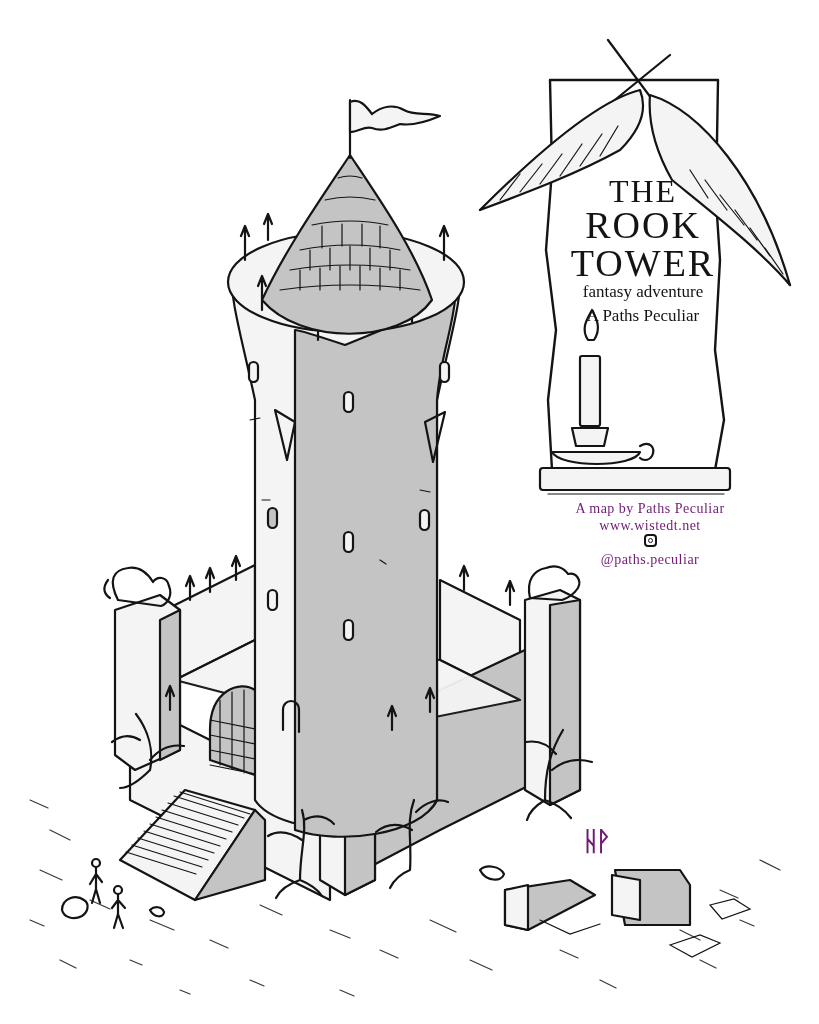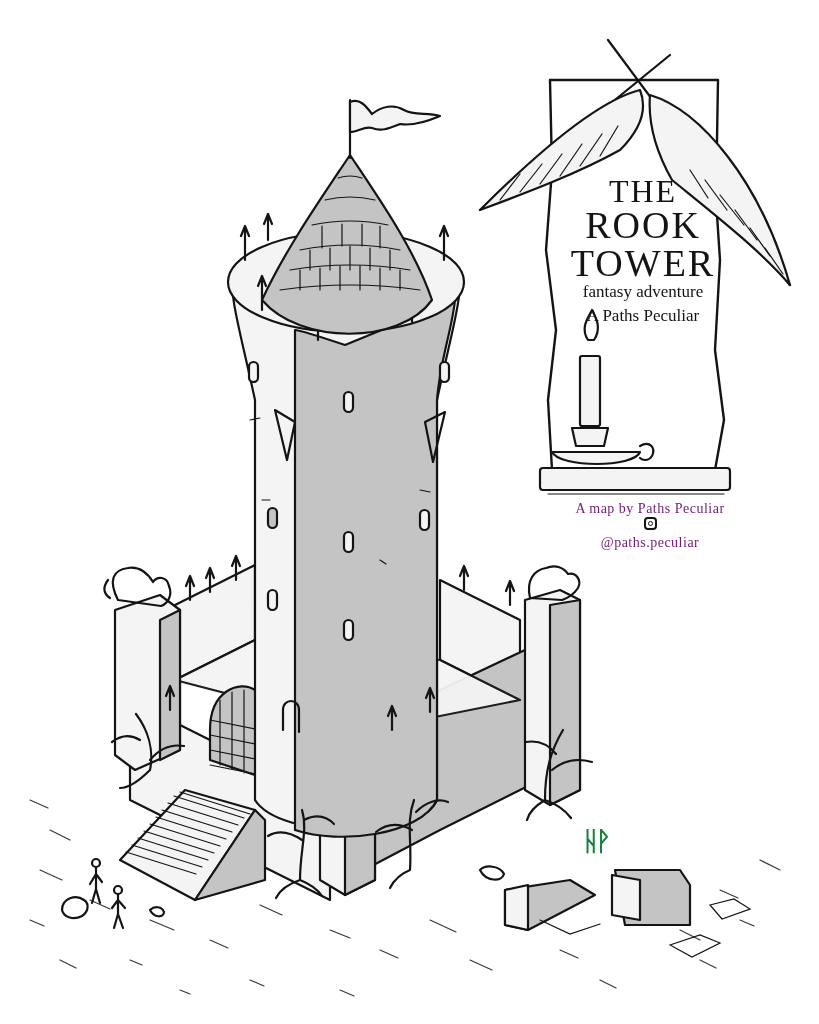--- a/index.html
+++ b/index.html
@@ -12,21 +12,21 @@
   .paper { fill:#ffffff; stroke:#141414; stroke-width:2.4; stroke-linejoin:round; }
   .title-block { position:absolute; left:548px; top:176px; width:190px; text-align:center; color:#141414; }
   .t-the { font-family:"Liberation Serif", serif; font-size:32px; letter-spacing:2px; line-height:30px; display:block; }
   .t-big { font-family:"Liberation Serif", serif; font-size:38px; letter-spacing:2px; line-height:38px; display:block; }
   .t-sub { font-family:"Liberation Serif", serif; font-size:17px; line-height:20px; display:block; margin-top:4px; }
   .credits { position:absolute; left:520px; top:500px; width:260px; text-align:center; color:#701a75; font-family:"Liberation Serif", serif; font-size:14px; line-height:17px; letter-spacing:0.5px; }
   .credits span { display:block; }
   .ig-row { display:flex; justify-content:center; align-items:center; gap:3px; }
   .ig-icon { width:13px; height:13px; border:2px solid #141414; border-radius:4px; position:relative; box-sizing:border-box; display:inline-block; }
   .ig-icon::after { content:""; position:absolute; left:2px; top:2px; width:5px; height:5px; border:1.6px solid #141414; border-radius:50%; box-sizing:border-box; }
-  .sig { position:absolute; left:583px; top:826px; font-family:"DejaVu Sans", sans-serif; font-size:26px; font-weight:bold; color:#15803d; letter-spacing:-3px; }
+  .sig { position:absolute; left:583px; top:826px; font-family:"DejaVu Sans", sans-serif; font-size:26px; font-weight:bold; color:#701a75; letter-spacing:-3px; }
 </style>
 </head>
 <body>
 
 <svg id="art" viewBox="0 0 819 1024" xmlns="http://www.w3.org/2000/svg">
 
   <g class="ink-thin" opacity="0.85">
     <path d="M30 800 l18 8 M50 830 l20 10 M40 870 l22 10 M90 900 l20 9 M150 920 l24 10 M210 940 l18 8 M260 905 l22 10 M330 930 l20 8 M380 950 l18 8 M430 920 l26 12 M470 960 l22 10 M520 900 l20 10 M560 950 l18 8 M640 880 l22 12 M680 930 l20 10 M720 890 l18 8 M760 860 l20 10 M600 980 l16 8 M340 990 l14 6"></path>
     <path d="M130 960 l12 5 M180 990 l10 4 M250 980 l14 6 M700 960 l16 8 M740 920 l14 6 M30 920 l14 6 M60 960 l16 8"></path>
   </g>
@@ -175,19 +175,20 @@
 <div class="title-block">
   <span class="t-the">THE</span>
   <span class="t-big">ROOK</span>
   <span class="t-big">TOWER</span>
   <span class="t-sub" style="margin-top:0">fantasy adventure</span>
   <span class="t-sub">A Paths Peculiar</span>
 </div>
 
 <div class="credits">
   <span>A map by Paths Peculiar</span>
+  <span>www.wistedt.net</span>
   <span class="ig-row">
     <i class="ig-icon"></i>
     <span>@paths.peculiar</span>
   </span>
 </div>
 
 <div class="sig">ᚺᚹ</div>
 
 </body></html>

